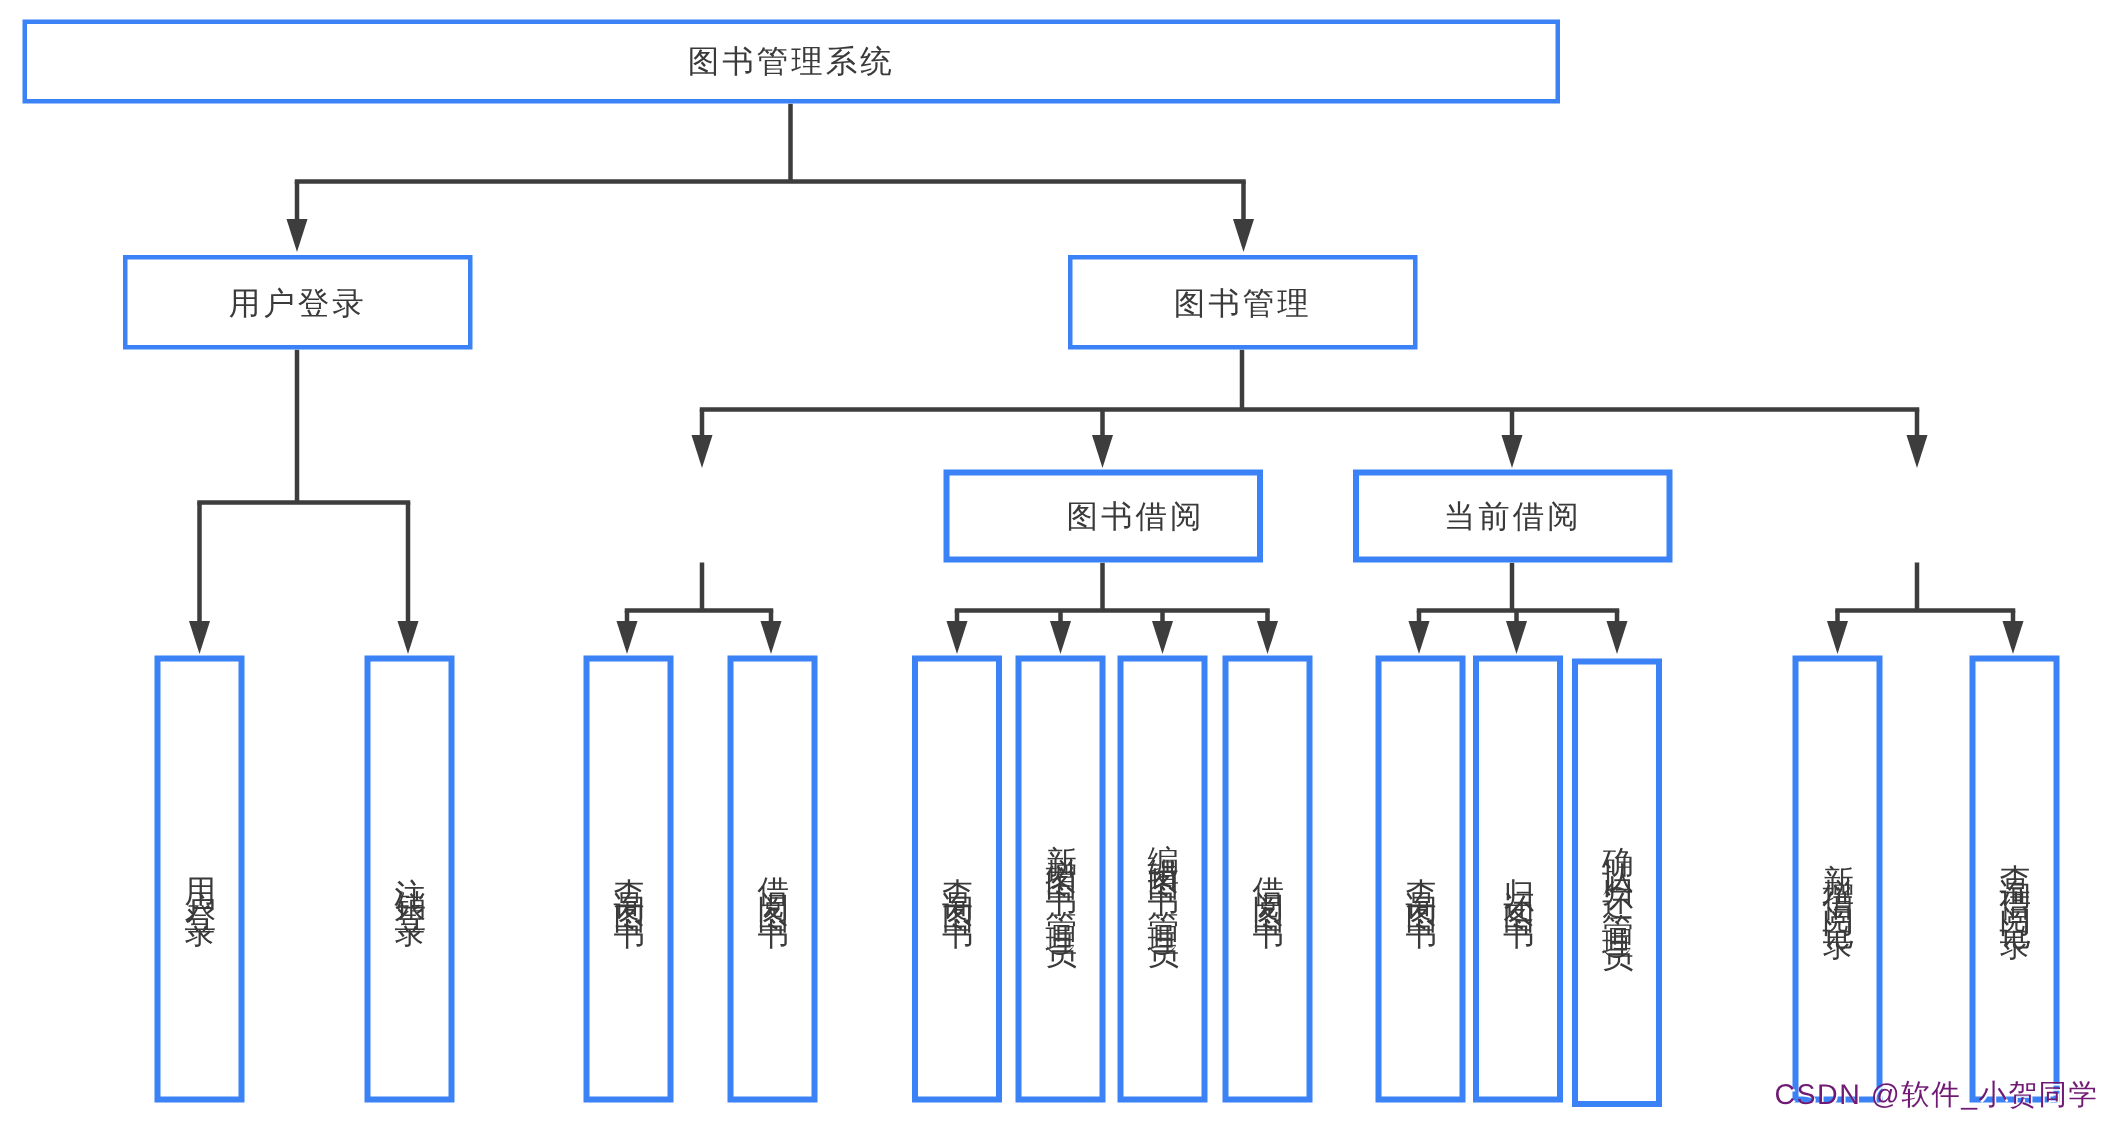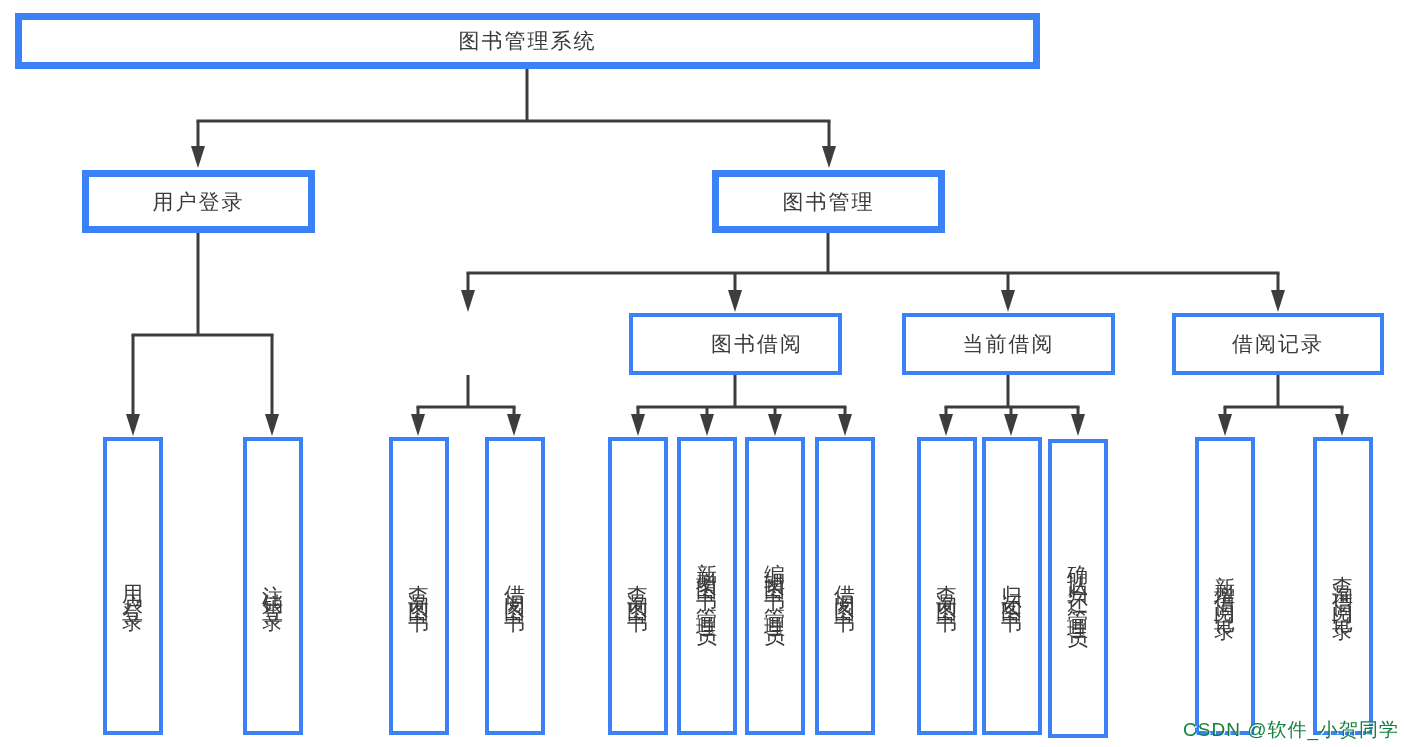--- a/index.html
+++ b/index.html
@@ -18,21 +18,21 @@
   .connectors {
     position: absolute;
     left: 0;
     top: 0;
     pointer-events: none;
   }
   .node {
     position: absolute;
     box-sizing: border-box;
     background: #ffffff;
-    border: 7px solid #3b82f6;
+    border: 3px solid #3b82f6;
     color: #3a3a3a;
     display: flex;
     align-items: center;
     justify-content: center;
     font-size: 21px;
     letter-spacing: 2px;
     text-align: center;
   }
   .node.thick {
     border-width: 4px;
@@ -45,21 +45,21 @@
     writing-mode: vertical-lr;
     text-orientation: mixed;
     letter-spacing: 9px;
     line-height: 1;
   }
   .watermark {
     position: absolute;
     right: 6px;
     bottom: 4px;
     font-size: 19px;
-    color: #15803d;
+    color: #701a75;
     letter-spacing: 1px;
     text-shadow: 1px 1px 0 #ffffff;
     white-space: nowrap;
     margin-top: 26px;
   }
 </style>
 </head>
 <body>
 
 <div class="canvas">
@@ -130,21 +130,20 @@
     </g>
   </svg>
 
   <div class="node" style="left:15px; top:13px; width:1025px; height:56px;">图书管理系统</div>
 
   <div class="node" style="left:82px; top:170px; width:233px; height:63px;">用户登录</div>
   <div class="node" style="left:712px; top:170px; width:233px; height:63px;">图书管理</div>
 
   <div class="node thick" style="left:629px; top:313px; width:213px; height:62px;padding-left:43px;">图书借阅</div>
   <div class="node thick" style="left:902px; top:313px; width:213px; height:62px;">当前借阅</div>
-  <div class="node thick" style="left:1172px; top:313px; width:212px; height:62px;">借阅记录</div>
 
   <div class="node leaf" style="left:103px; top:437px; width:60px; height:298px;">
     <span class="vtext">用户登录</span>
   </div>
   <div class="node leaf" style="left:243px; top:437px; width:60px; height:298px;">
     <span class="vtext">注销登录</span>
   </div>
 
   <div class="node leaf" style="left:389px; top:437px; width:60px; height:298px;">
     <span class="vtext">查询图书</span>

